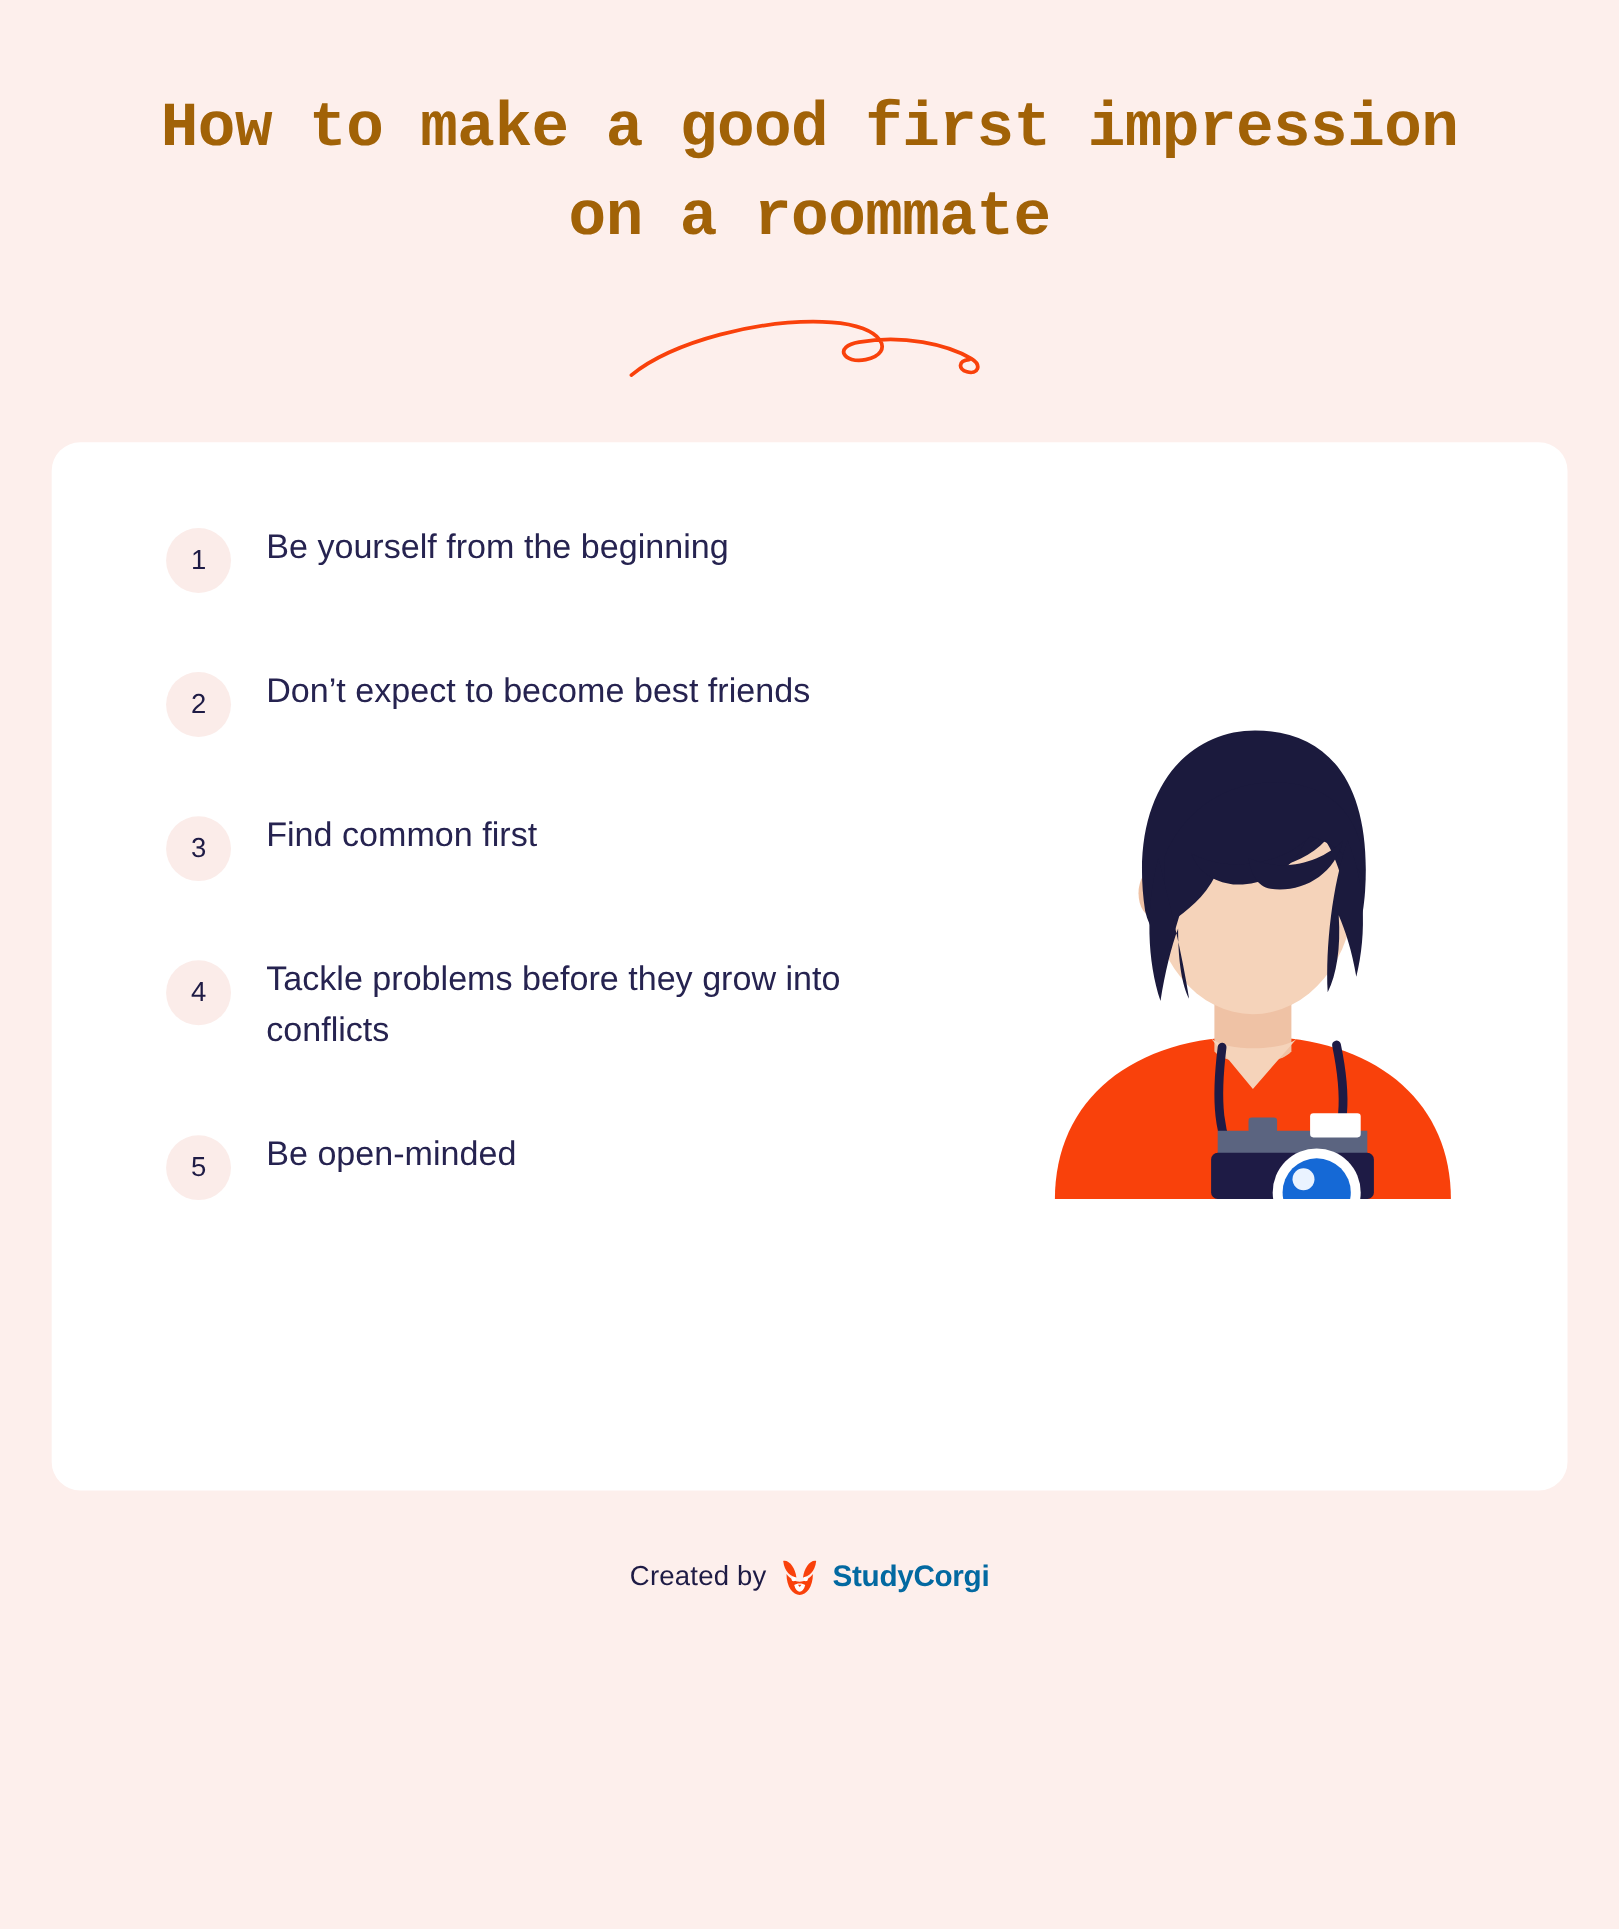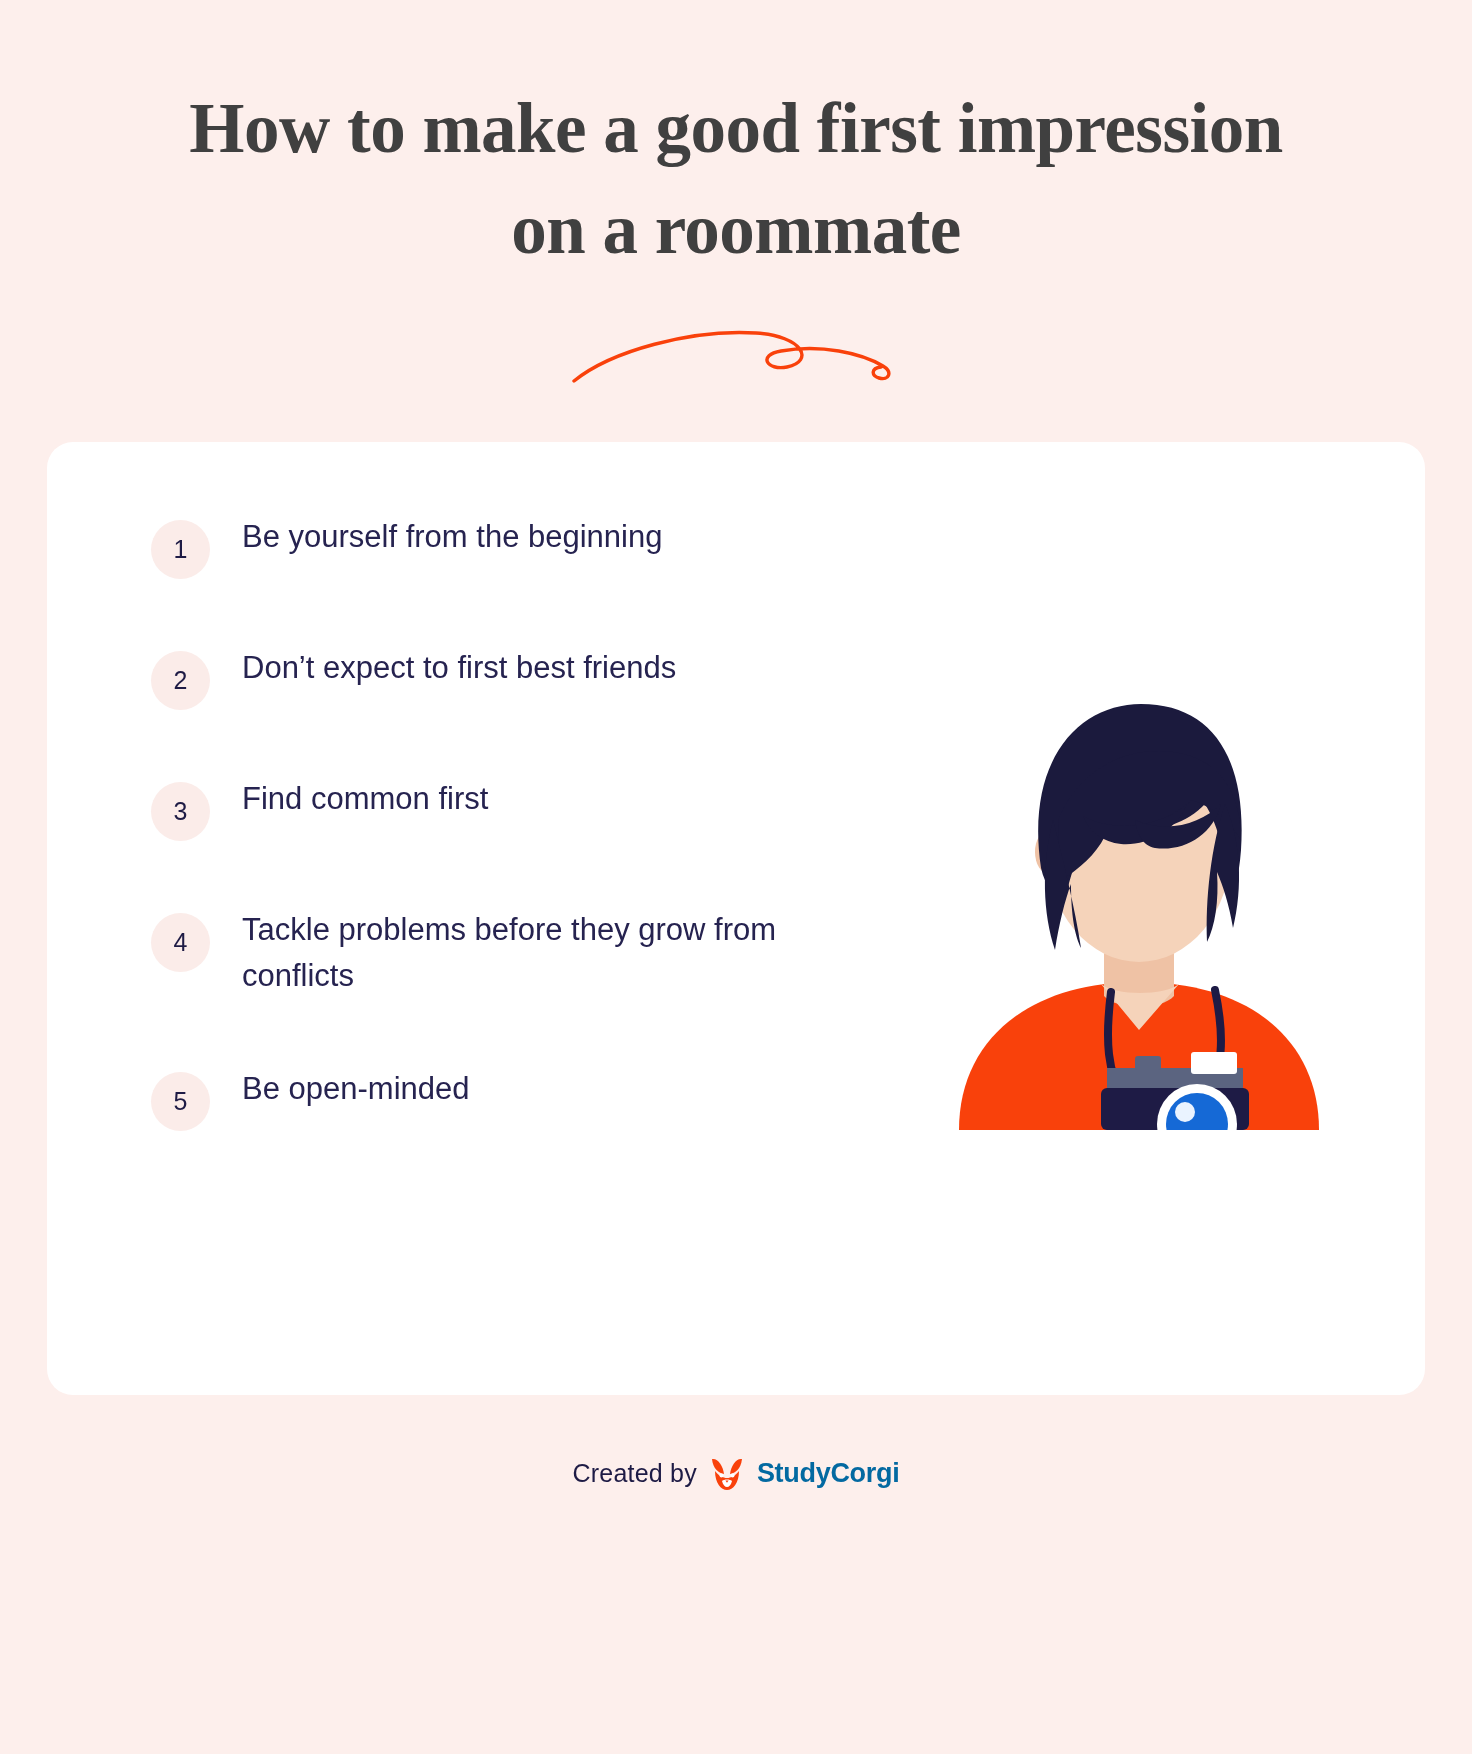--- a/index.html
+++ b/index.html
@@ -25,25 +25,25 @@
     align-items: center;
   }
 
   
   .title-wrap {
     width: 1330px;
     margin-top: 78px;
     text-align: center;
   }
   .title {
-    font-family: Liberation Serif, serif;
+    font-family: Liberation Mono, monospace;
     font-weight: bold;
-    font-size: 71px;
+    font-size: 57px;
     line-height: 1.42;
-    color: #404040;
+    color: #a16207;
     letter-spacing: -0.5px;
     margin: 0;
     padding: 0;
   }
 
   
   .squiggle-wrap {
     margin-top: 34px;
     width: 420px;
     height: 80px;
@@ -163,31 +163,31 @@
 
     <div class="list">
 
       <div class="list-item li-1">
         <div class="badge">1</div>
         <div class="item-text">Be yourself from the beginning</div>
       </div>
 
       <div class="list-item li-2">
         <div class="badge">2</div>
-        <div class="item-text">Don’t expect to first best friends</div>
+        <div class="item-text">Don’t expect to become best friends</div>
       </div>
 
       <div class="list-item li-3">
         <div class="badge">3</div>
         <div class="item-text">Find common first</div>
       </div>
 
       <div class="list-item li-4">
         <div class="badge">4</div>
-        <div class="item-text">Tackle problems before they grow from conflicts</div>
+        <div class="item-text">Tackle problems before they grow into conflicts</div>
       </div>
 
       <div class="list-item">
         <div class="badge">5</div>
         <div class="item-text">Be open-minded</div>
       </div>
 
     </div>
 
     <div class="illustration">

